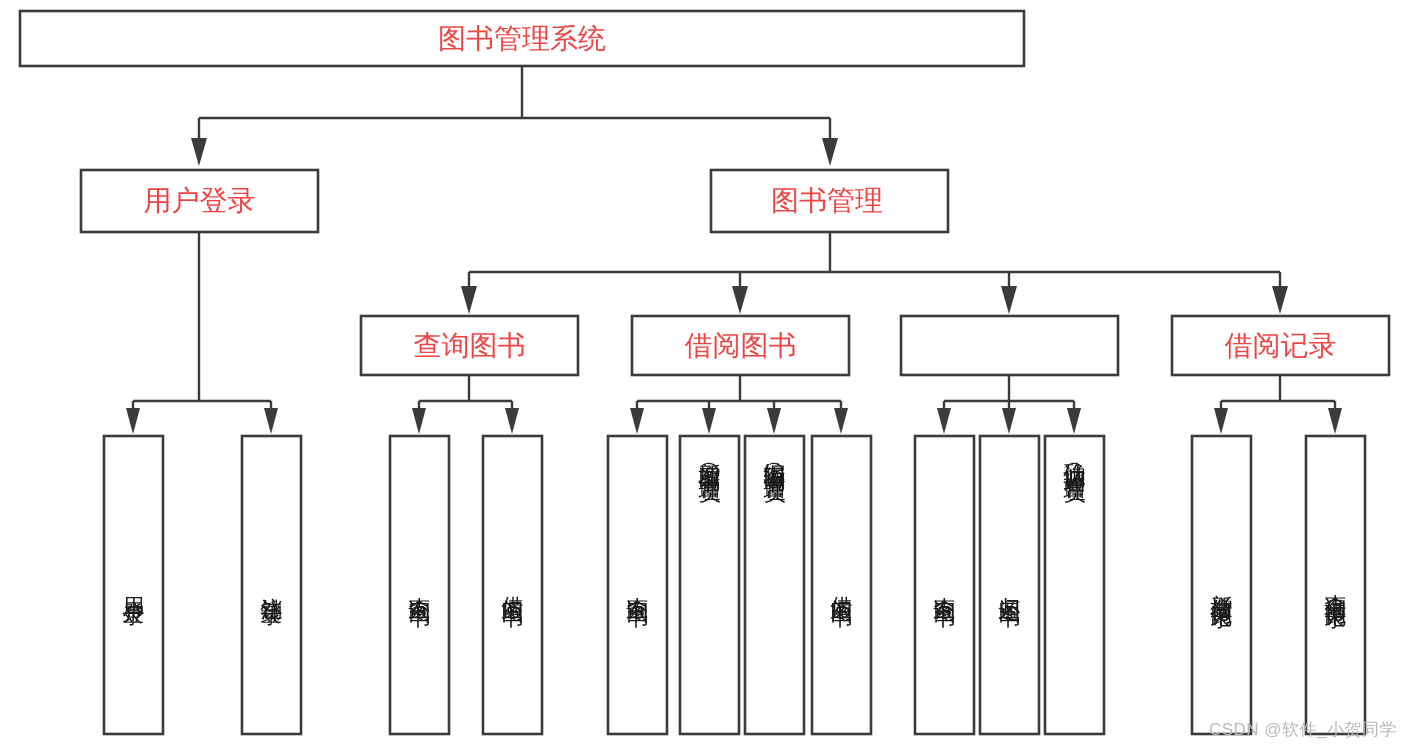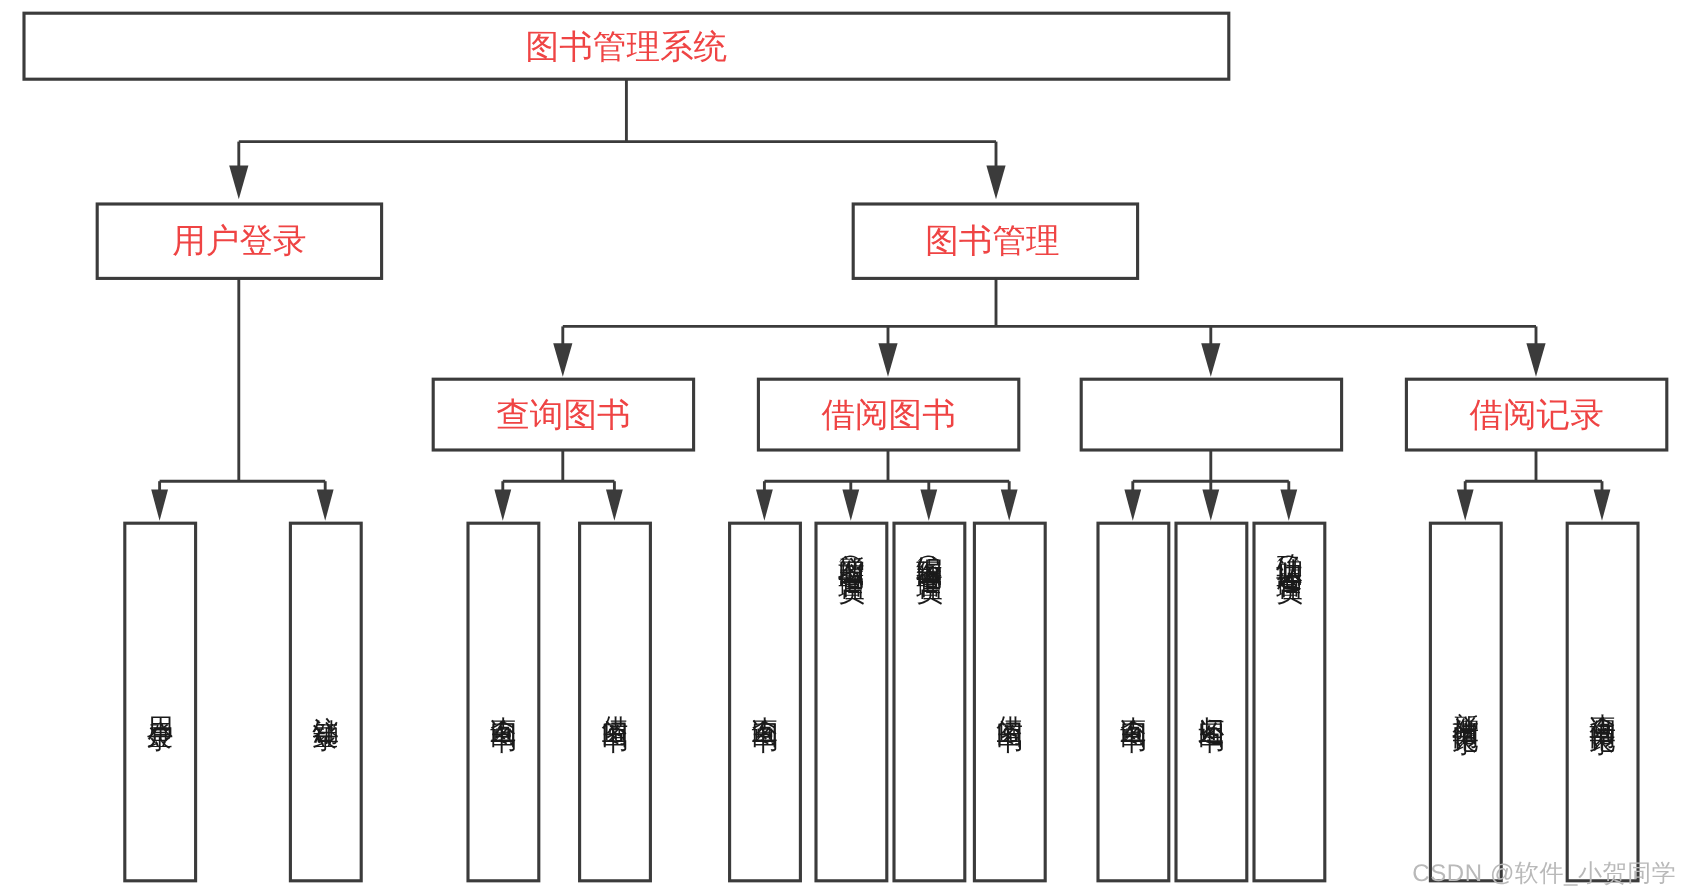--- a/index.html
+++ b/index.html
@@ -39,21 +39,21 @@
   }
   .arrow-head {
     fill: #3b3b3b;
     stroke: none;
   }
   .watermark-text {
     position: absolute;
     right: 8px;
     bottom: 6px;
     font-family: "Liberation Sans", "DejaVu Sans", sans-serif;
-    font-size: 20px;
+    font-size: 17px;
     color: #b9b9b9;
     letter-spacing: 0.5px;
     white-space: nowrap;
     user-select: none;
   }
   .vlabel-wrap {
     position: absolute;
     display: flex;
     align-items: center;
     justify-content: center;

